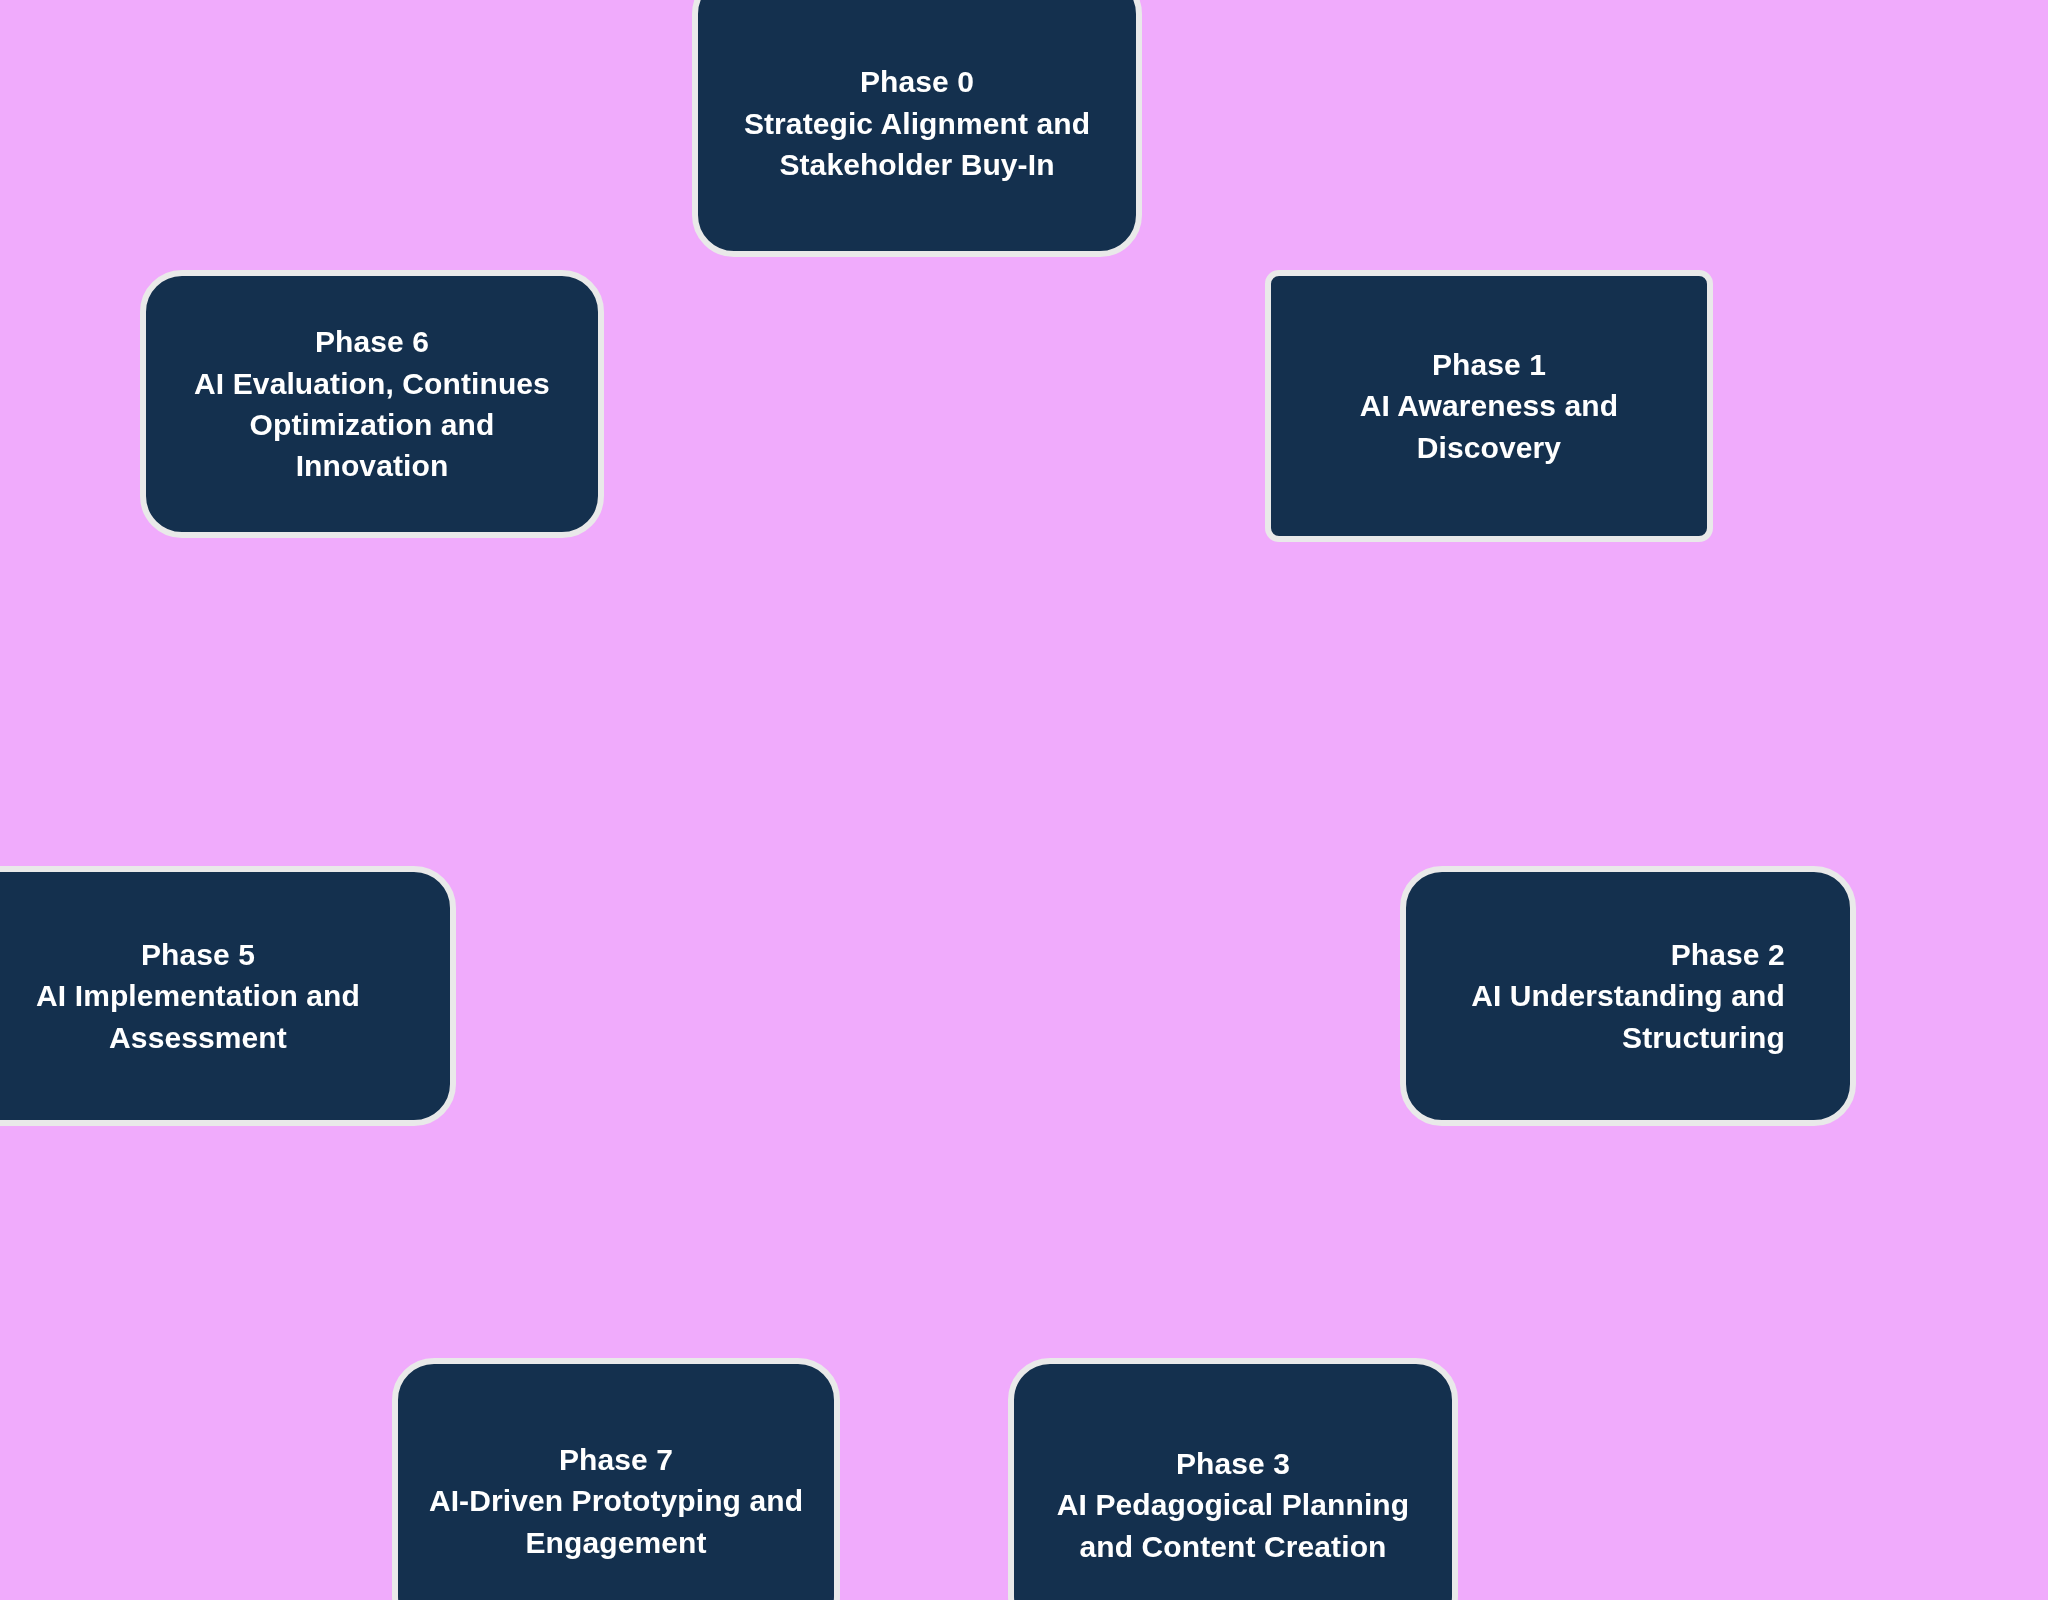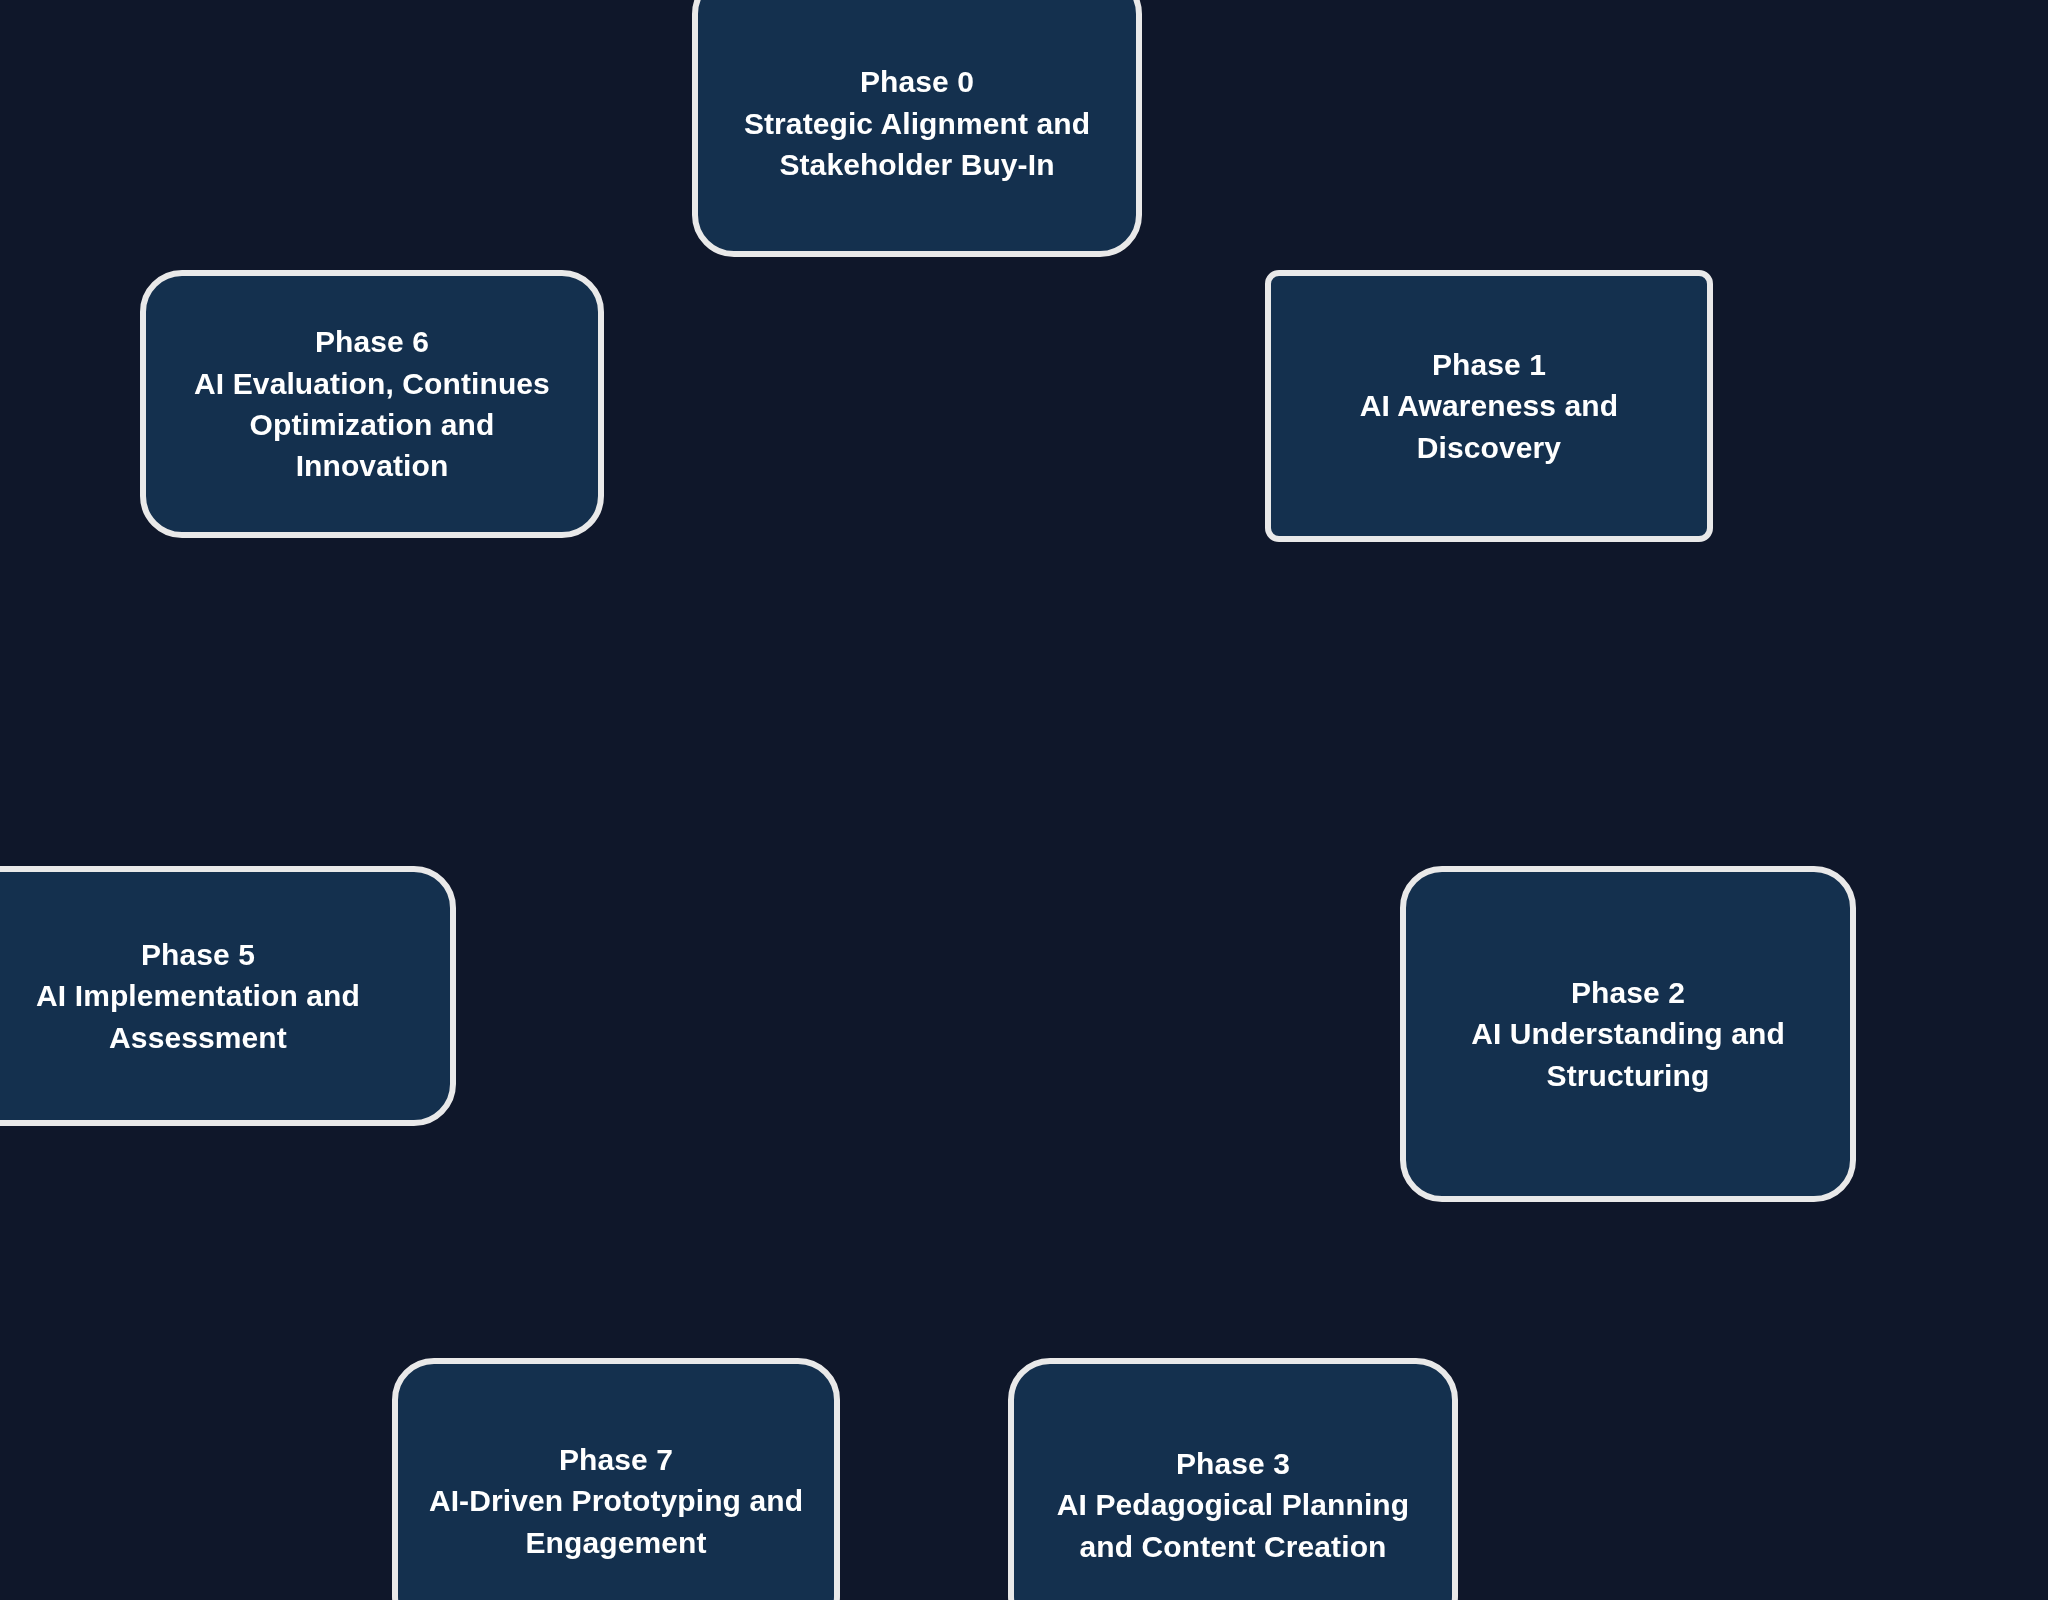--- a/index.html
+++ b/index.html
@@ -4,21 +4,21 @@
 <style>
   html, body {
     margin: 0;
     padding: 0;
     background: #000000;
   }
   #canvas {
     position: relative;
     width: 2048px;
     height: 1600px;
-    background: #0f172a;
+    background: #f0abfc;
     overflow: hidden;
     font-family: "Liberation Sans", "DejaVu Sans", sans-serif;
   }
   .phase-node {
     position: absolute;
     box-sizing: border-box;
     background: #14304e;
     border: 6px solid #e9e9e9;
     border-radius: 42px;
     display: flex;
@@ -34,21 +34,21 @@
     -webkit-font-smoothing: antialiased;
   }
   .phase-label {
     display: block;
     white-space: pre-line;
   }
 
   
   #node-0 { left: 692px;  top: -28px;   width: 450px; height: 285px; border-top-left-radius: 42px; border-top-right-radius: 42px; }
   #node-1 { left: 1265px; top: 270px;   width: 448px; height: 272px; border-radius: 14px; }
-  #node-2 { left: 1400px; top: 866px;   width: 456px; height: 336px; }
+  #node-2 { left: 1400px; top: 866px;   width: 456px; height: 260px; text-align: right; }
   #node-3 { left: 1008px; top: 1358px;  width: 450px; height: 280px; }
   #node-4 { left: 392px;  top: 1358px;  width: 448px; height: 280px; }
   #node-5 { left: -60px;  top: 866px;   width: 516px; height: 260px; }
   #node-6 { left: 140px;  top: 270px;   width: 464px; height: 268px; }
 
   
   #node-0 .phase-label { margin-top: 18px; }
   #node-1 .phase-label { margin-top: 0px; }
   #node-3 .phase-label { margin-top: 14px; }
   #node-4 .phase-label { margin-top: 6px; }

